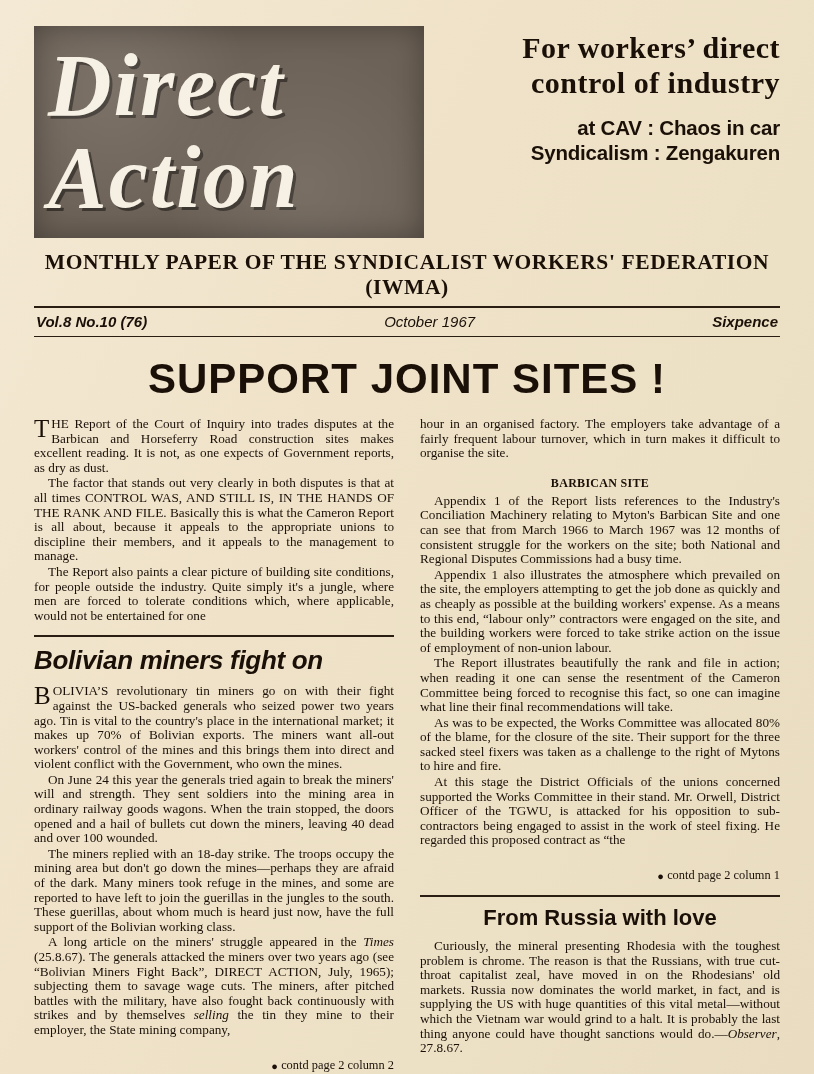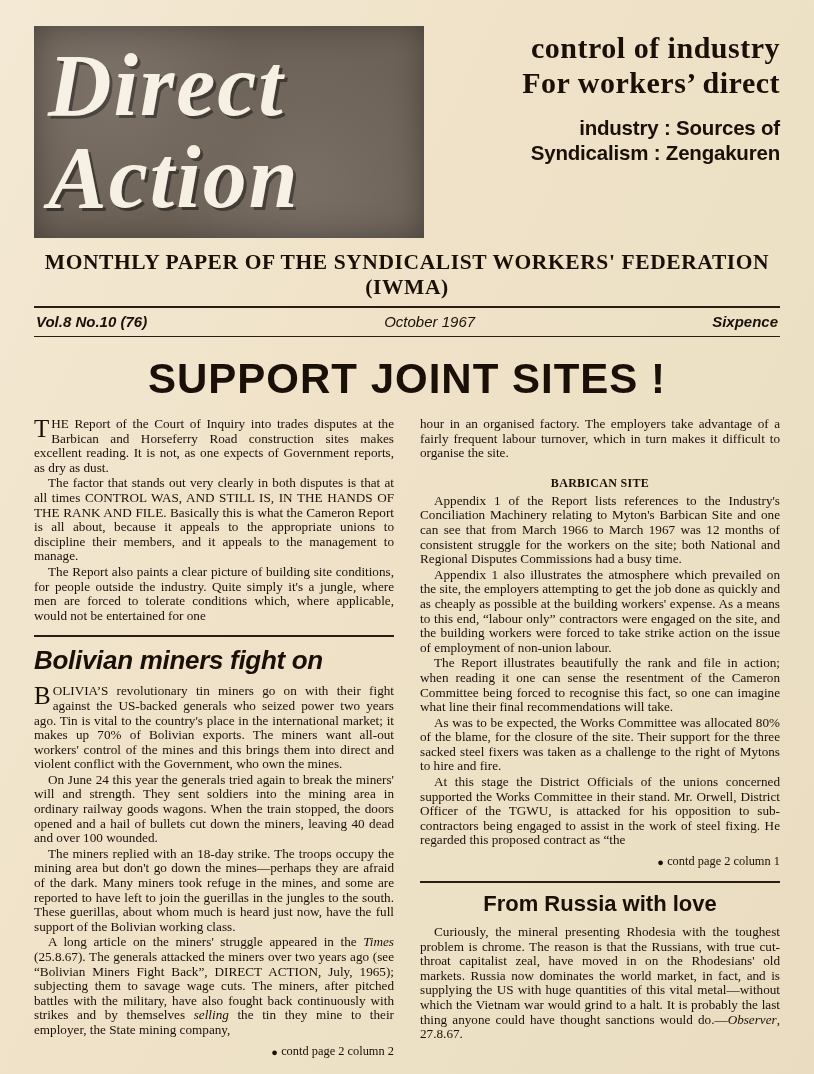--- a/index.html
+++ b/index.html
@@ -176,21 +176,21 @@
     font-family: "Liberation Sans", sans-serif;
     font-weight: bold;
     font-size: 22px;
     text-align: center;
     margin: 4px 0 8px 0;
   }
   .contd {
     text-align: right;
     font-size: 12.4px;
     font-family: "Liberation Serif", serif;
-    margin-top: 6px;
+    margin-top: 20px;
   }
   .bullet {
     font-size: 11px;
     vertical-align: middle;
   }
   .src {
     font-style: italic;
   }
 </style>
 </head>
@@ -198,25 +198,25 @@
 
 <div class="page">
 
   <div class="masthead">
     <div class="logo-box">
       <div class="logo-word w1">Direct</div>
       <div class="logo-word w2">Action</div>
     </div>
     <div class="head-right">
       <div class="slogan">
+        <div>For workers’ direct</div>
         <div>control of industry</div>
-        <div>For workers’ direct</div>
       </div>
       <div class="inside">
-        <div>industry : Sources of</div>
+        <div>at CAV : Chaos in car</div>
         <div>Syndicalism : Zengakuren</div>
       </div>
     </div>
   </div>
 
   <div class="org-line">MONTHLY  PAPER  OF  THE  SYNDICALIST  WORKERS'  FEDERATION  (IWMA)</div>
   <div class="rule-thick"></div>
 
   <div class="issue-line">
     <span>Vol.8 No.10 (76)</span>

